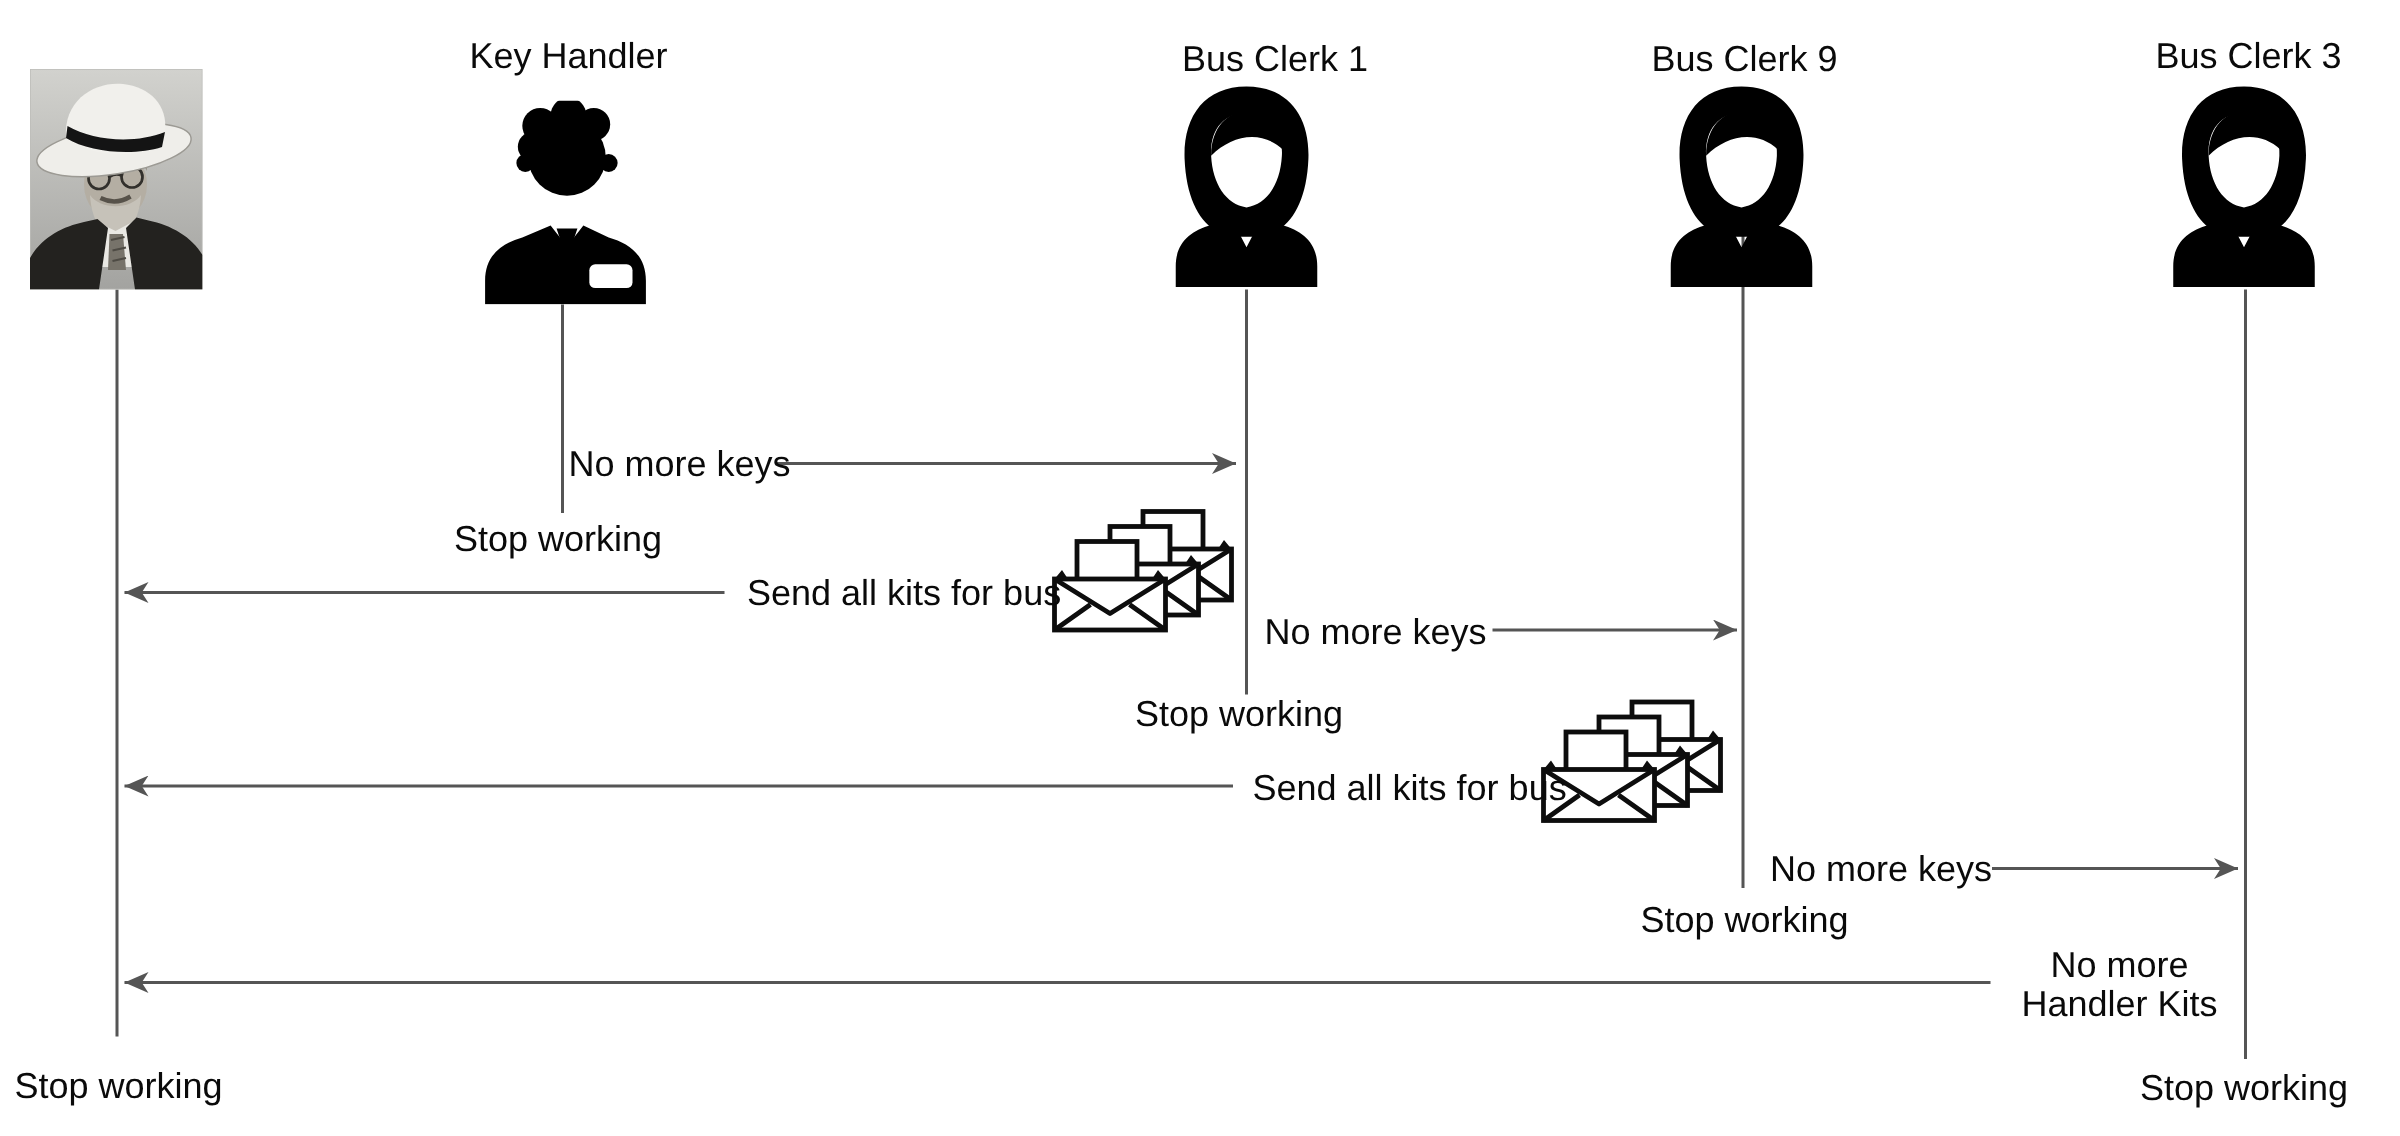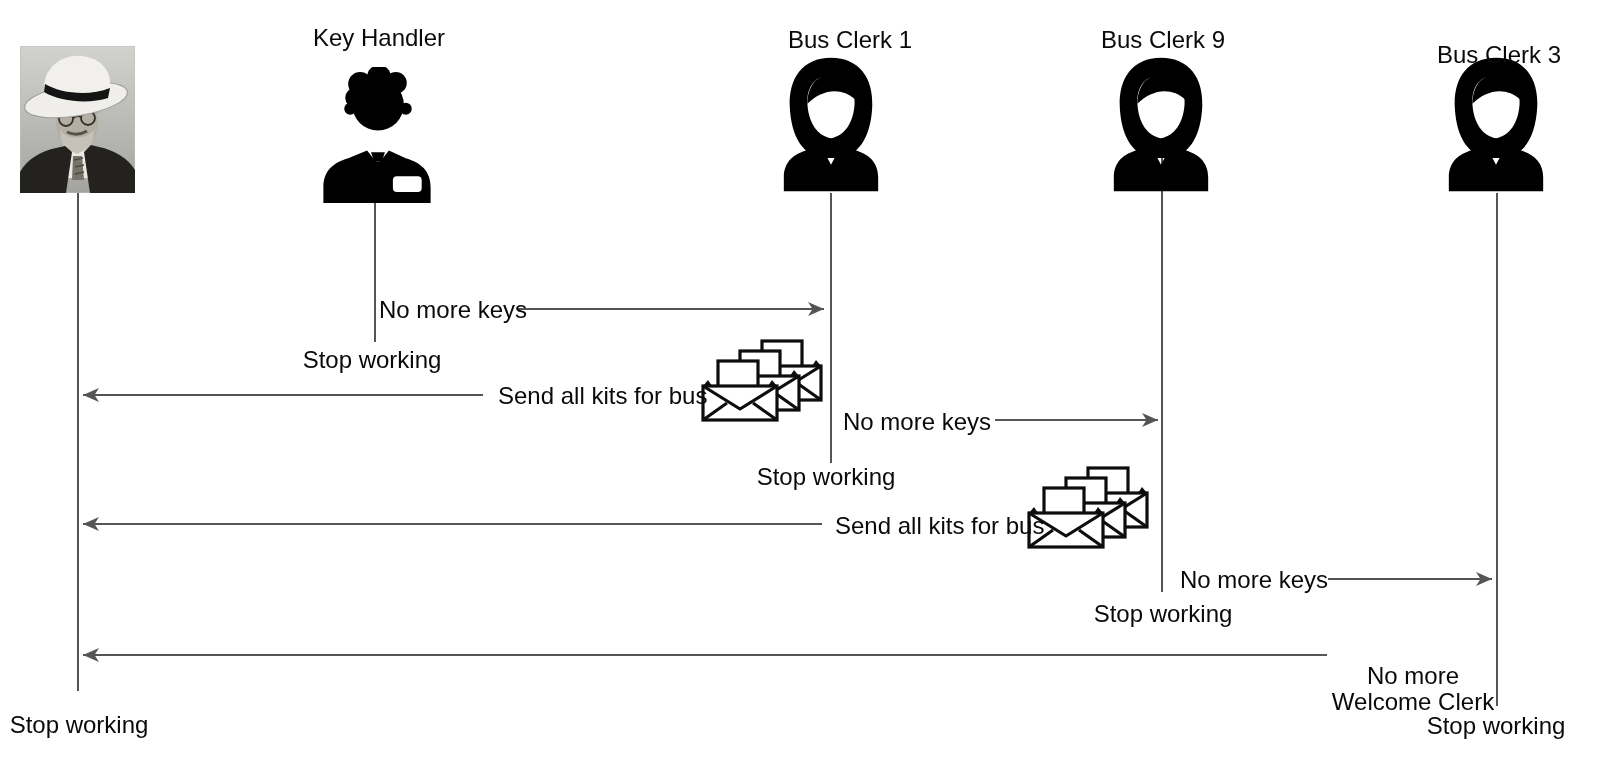--- a/index.html
+++ b/index.html
@@ -12,21 +12,21 @@
   .actor-label{
     position:absolute;transform:translateX(-50%);z-index:3;
     font-size:24px;line-height:30px;white-space:nowrap;color:#0a0a0a;
   }
   .icon-box{position:absolute;z-index:2;}
   .msg{
     position:absolute;z-index:3;font-size:24px;line-height:24px;
     white-space:nowrap;color:#0a0a0a;transform:translateY(-50%);
   }
   .msg.centered{transform:translate(-50%,-50%);text-align:center;}
-  .msg2line{line-height:26px;margin-top:32px;}
+  .msg2line{line-height:26px;}
 </style>
 </head>
 <body>
 
 <div class="stage" style="--line: #555555; color: rgb(10, 10, 10); background: rgb(255, 255, 255);">
 
   <svg width="0" height="0" style="position:absolute" aria-hidden="true">
     <defs>
       <marker id="arrow" markerUnits="userSpaceOnUse" markerWidth="18" markerHeight="14" refX="16" refY="7" orient="auto">
         <path d="M0,0 L16,7 L0,14 L4.5,7 Z" fill="#555"></path>
@@ -97,21 +97,21 @@
       <line x1="995" y1="420" x2="1158" y2="420" marker-end="url(#arrow)"></line>
       <line x1="822" y1="524" x2="83" y2="524" marker-end="url(#arrow)"></line>
       <line x1="1328" y1="579" x2="1492" y2="579" marker-end="url(#arrow)"></line>
       <line x1="1327" y1="655" x2="83" y2="655" marker-end="url(#arrow)"></line>
     </g>
   </svg>
 
   <div class="actor-label" style="left:379px;top:23px;">Key Handler</div>
   <div class="actor-label" style="left:850px;top:25px;">Bus Clerk 1</div>
   <div class="actor-label" style="left:1163px;top:25px;">Bus Clerk 9</div>
-  <div class="actor-label" style="left:1499px;top:40px;">Bus Clerk 3</div>
+  <div class="actor-label" style="left:1499px;top:23px;">Bus Clerk 3</div>
 
   <svg class="icon-box" style="left:20px;top:46px;" width="115" height="147" viewBox="0 0 115 147">
     <defs>
       <linearGradient id="pbg" x1="0" y1="0" x2="0" y2="1">
         <stop offset="0" stop-color="#d2d2ce"></stop>
           <stop offset="1" stop-color="#a3a3a0"></stop>
       </linearGradient>
     </defs>
     <rect x="0" y="0" width="115" height="147" fill="url(#pbg)" stroke="#bdbdb9" stroke-width="1"></rect>
     <ellipse cx="57" cy="77" rx="21" ry="24" fill="#b4aea3"></ellipse>
@@ -154,18 +154,18 @@
   <div class="msg" style="left:379px;top:310px;">No more keys</div>
   <div class="msg centered" style="left:372px;top:360px;">Stop working</div>
   <div class="msg" style="left:498px;top:396px;">Send all kits for bus</div>
   <div class="msg" style="left:843px;top:422px;">No more keys</div>
   <div class="msg centered" style="left:826px;top:477px;">Stop working</div>
   <div class="msg" style="left:835px;top:526px;">Send all kits for bus</div>
   <div class="msg" style="left:1180px;top:580px;">No more keys</div>
   <div class="msg centered" style="left:1163px;top:614px;">Stop working</div>
   <div class="msg centered msg2line" style="left:1413px;top:657px;">
     <div>No more</div>
-    <div>Welcome Clerk</div>
+    <div>Handler Kits</div>
   </div>
   <div class="msg centered" style="left:79px;top:725px;">Stop working</div>
   <div class="msg centered" style="left:1496px;top:726px;">Stop working</div>
 
 </div>
 
 </body></html>

